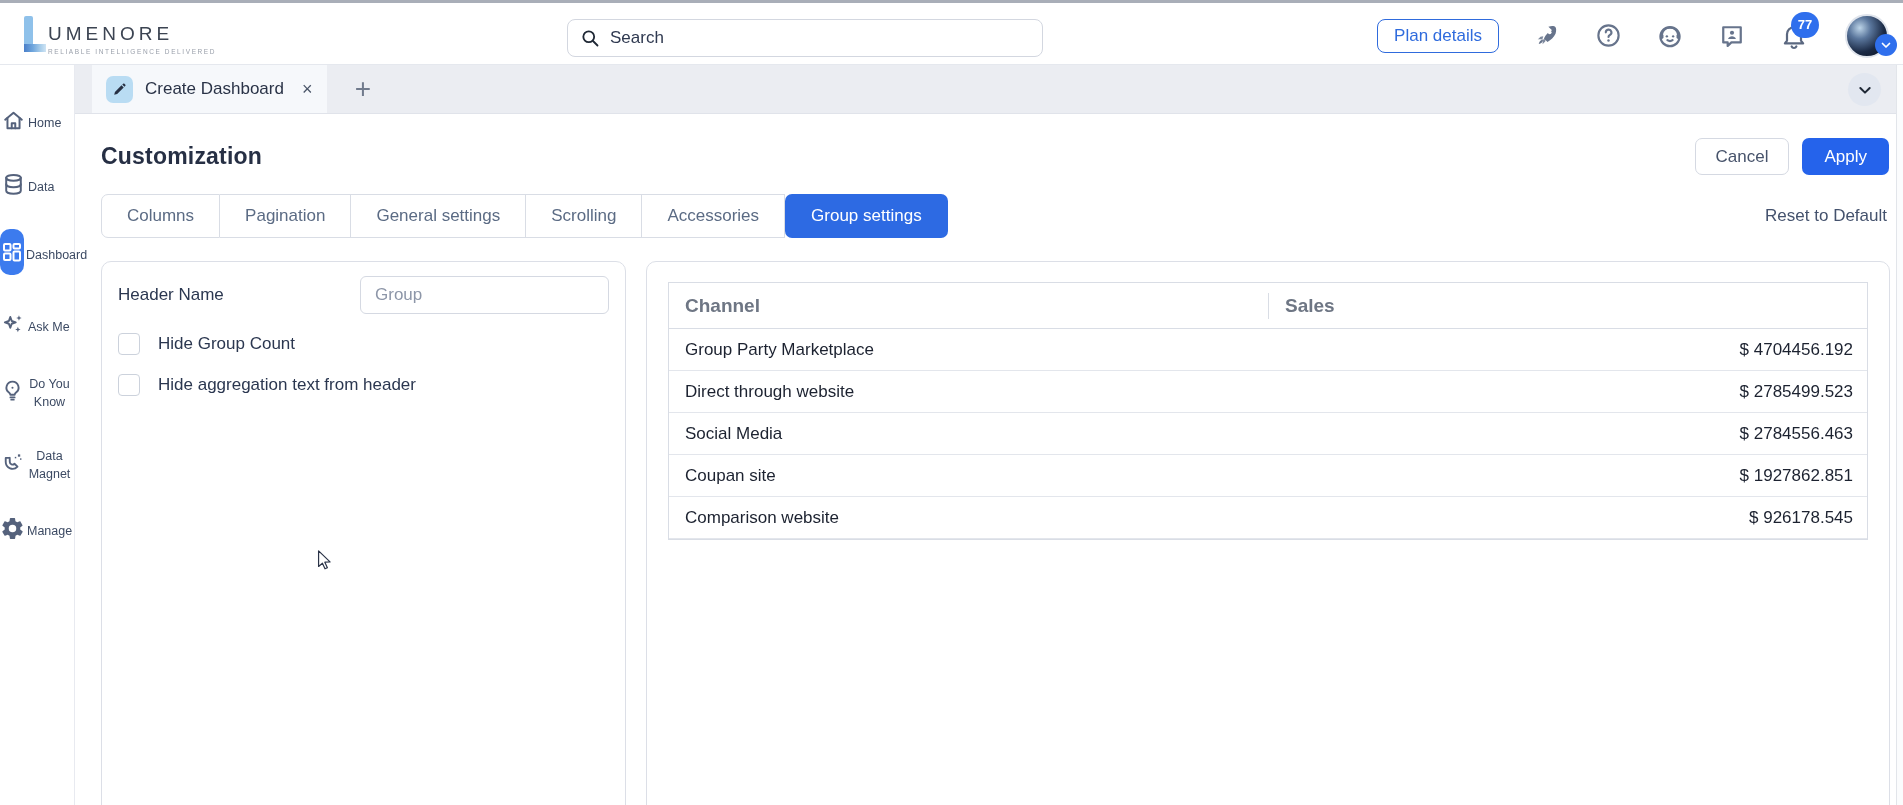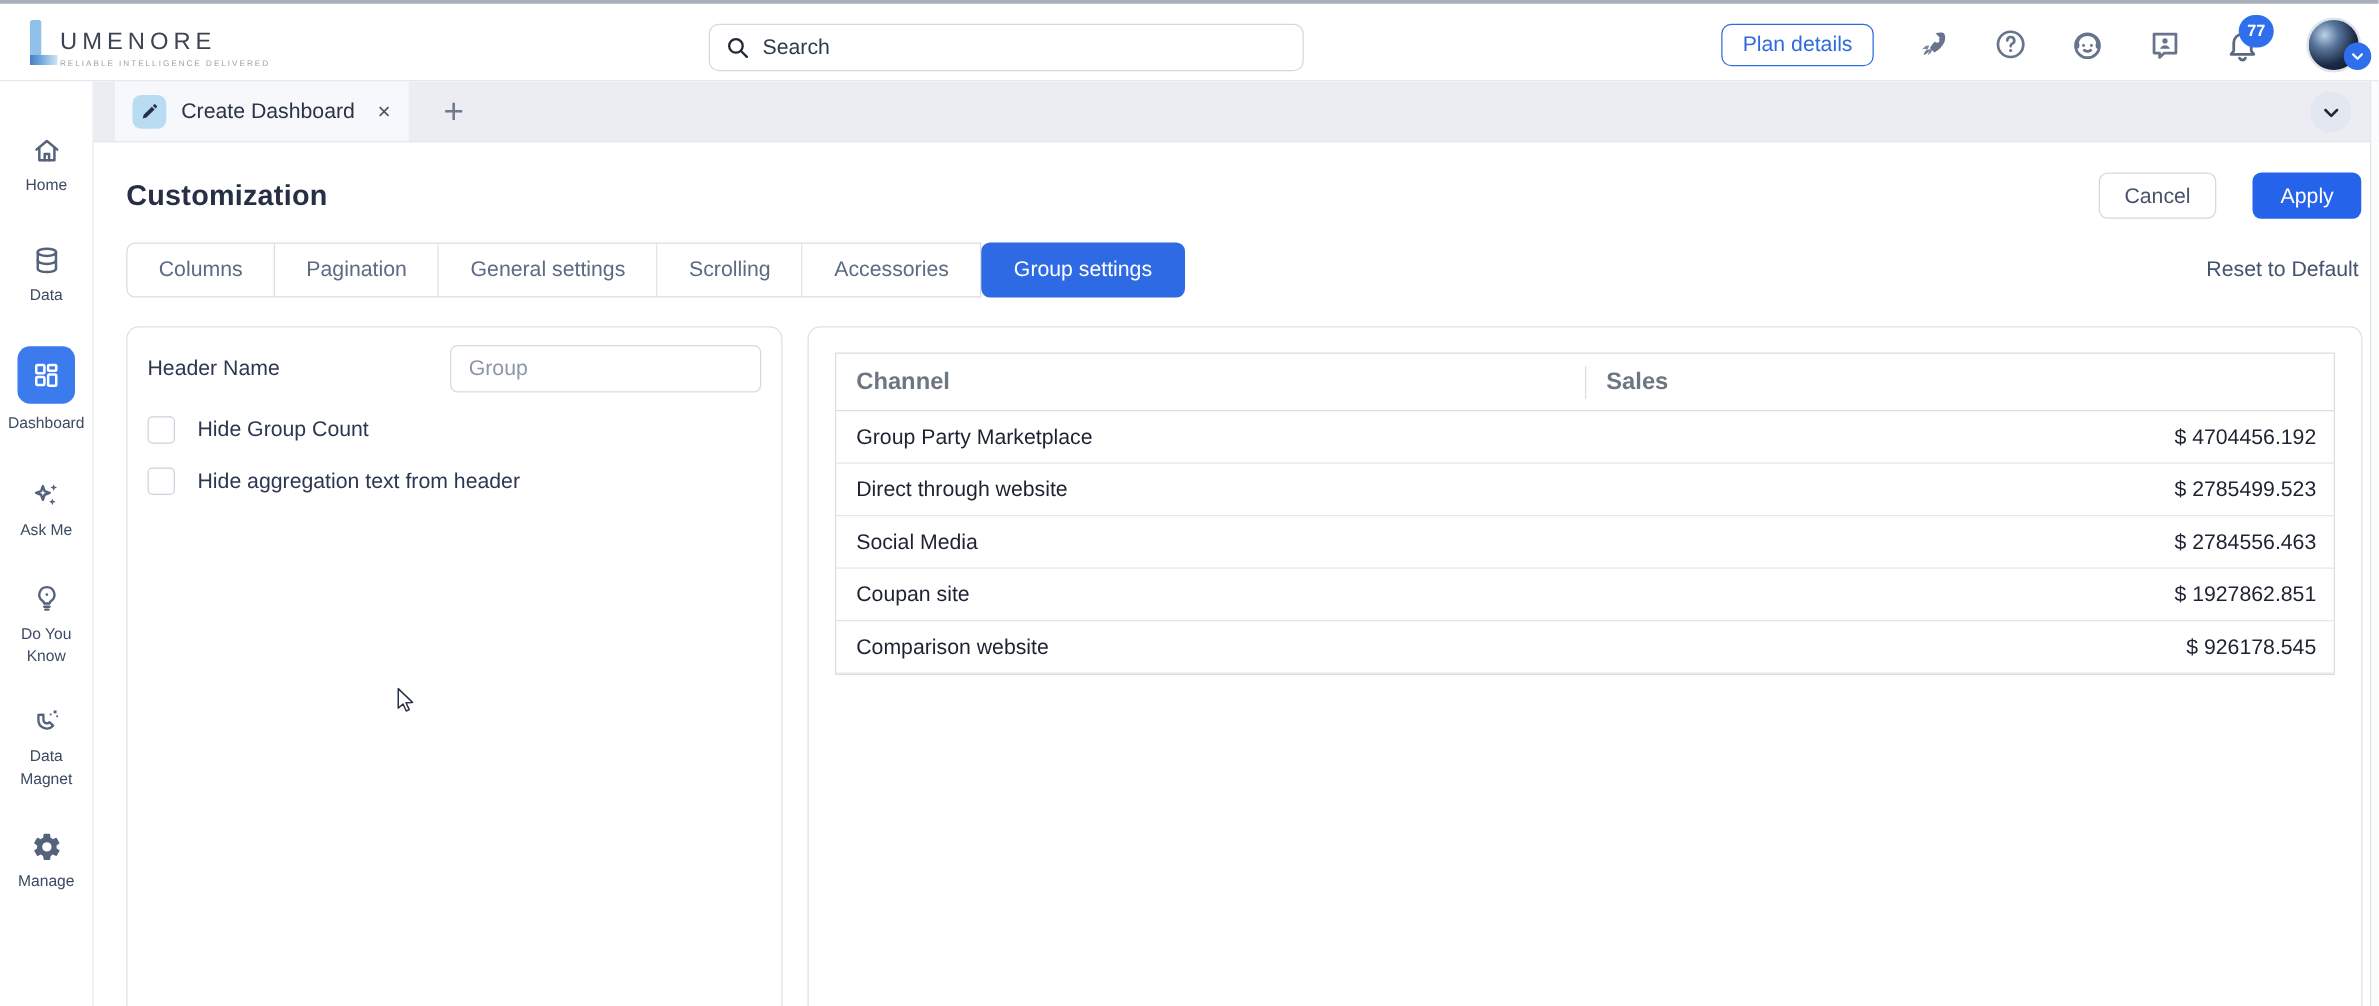--- a/index.html
+++ b/index.html
@@ -39,21 +39,21 @@
   .avatar-wrap { position:relative; width:44px; height:44px; margin-left:4px; }
   .avatar { width:44px; height:44px; border-radius:50%;
             background:radial-gradient(circle at 32% 30%, #bcd4e8 0%, #5a769c 28%, #1b2a45 62%, #0a111f 100%);
             border:2px solid #dfe4ec; }
   .avatar-chevron { position:absolute; right:-8px; bottom:2px; width:22px; height:22px; border-radius:50%;
                     background:#2f6fed; color:#fff; display:flex; align-items:center; justify-content:center; }
 
   
   .sidebar { position:absolute; top:62px; left:0; width:75px; bottom:0; background:#fff;
              border-right:1px solid #e8eaf0; display:flex; flex-direction:column; align-items:center; z-index:4; }
-  .side-item { display:flex; flex-direction:column; align-items:center; cursor:pointer; width:100%;
+  .side-item { display:flex; flex-direction:row; align-items:center; cursor:pointer; width:100%;
                color:#55627c; }
   .side-item .lbl { font-size:12.5px; color:#3c4a63; margin-top:6px; text-align:center; line-height:1.45; padding:0 2px; }
   .side-ic { width:26px; height:26px; display:flex; align-items:center; justify-content:center; }
   .side-item.home { margin-top:42px; }
   .side-item.data { margin-top:38px; }
   .side-item.dashboard { margin-top:32px; }
   .side-item.askme { margin-top:36px; }
   .side-item.doyouknow { margin-top:32px; }
   .side-item.datamagnet { margin-top:30px; }
   .side-item.manage { margin-top:32px; }
@@ -73,21 +73,21 @@
   .tab-add { width:44px; background:none; border:none; color:#707a8c; font-size:28px; cursor:pointer;
              margin-left:14px; font-family:inherit; line-height:1; }
   .strip-chevron { position:absolute; right:22px; top:8px; width:33px; height:33px; border-radius:50%;
                    background:#e2e7f0; border:none; color:#1f2835; display:flex; align-items:center;
                    justify-content:center; cursor:pointer; }
 
   
   .main { position:absolute; top:111px; left:75px; right:0; bottom:0; background:#fff; overflow:hidden; }
   .page-head { display:flex; align-items:center; justify-content:space-between; padding:24px 14px 0 26px; }
   .page-title { font-size:23px; font-weight:600; color:#262f44; letter-spacing:0.2px; }
-  .head-actions { display:flex; gap:29px; }
+  .head-actions { display:flex; gap:13px; }
   .btn-cancel { height:37px; padding:0 20px; background:#fff; border:1px solid #d5d9e2; border-radius:7px;
                 color:#47536b; font-size:17px; font-family:inherit; cursor:pointer; }
   .btn-apply { height:37px; padding:0 22px; background:#2563eb; border:none; border-radius:7px;
                color:#fff; font-size:17px; font-weight:500; font-family:inherit; cursor:pointer; }
 
   .tabs-row { display:flex; align-items:center; justify-content:space-between; padding:0 14px 0 26px; margin-top:19px; }
   .seg { display:flex; align-items:stretch; }
   .seg-tab { height:44px; display:flex; align-items:center; padding:0 25px; background:#fff;
              border:1px solid #d9dde5; border-left:none; font-size:17px; color:#5b6b84; cursor:pointer;
              white-space:nowrap; }

